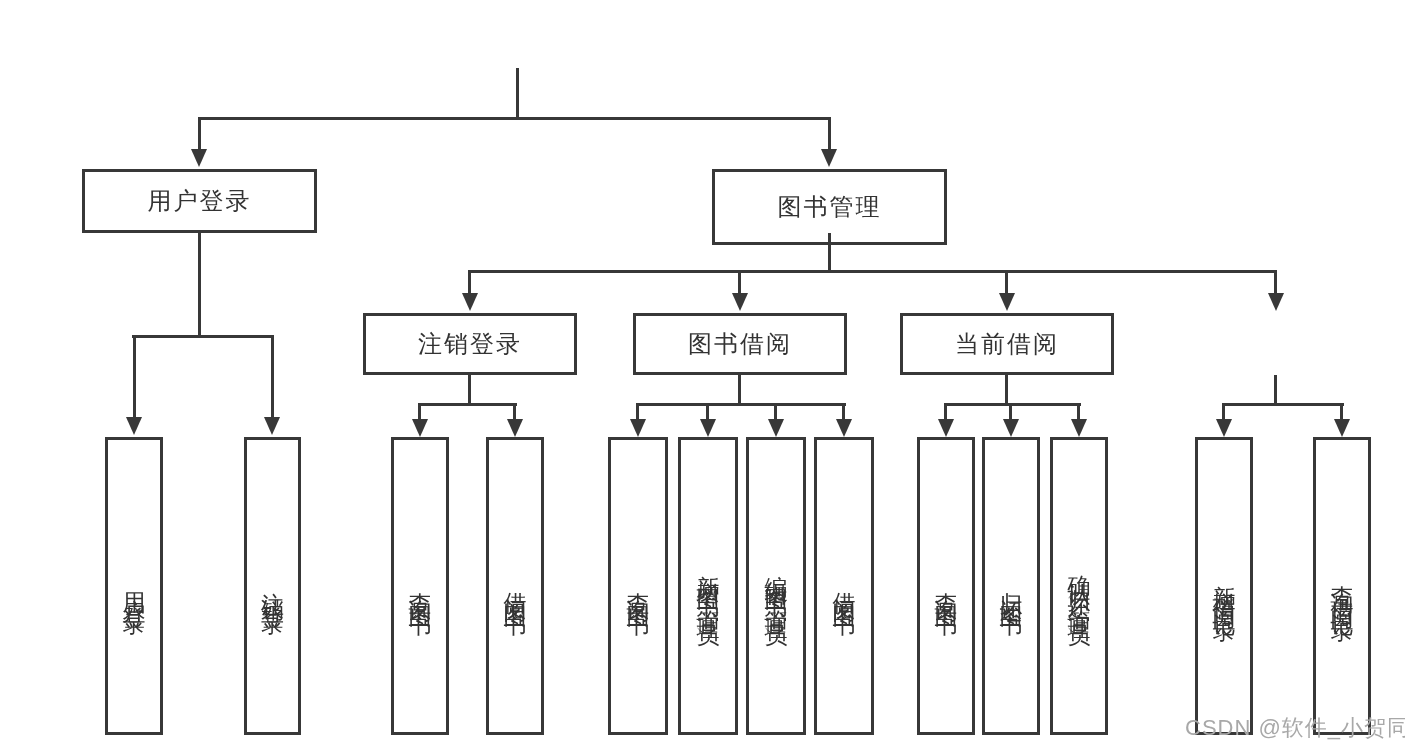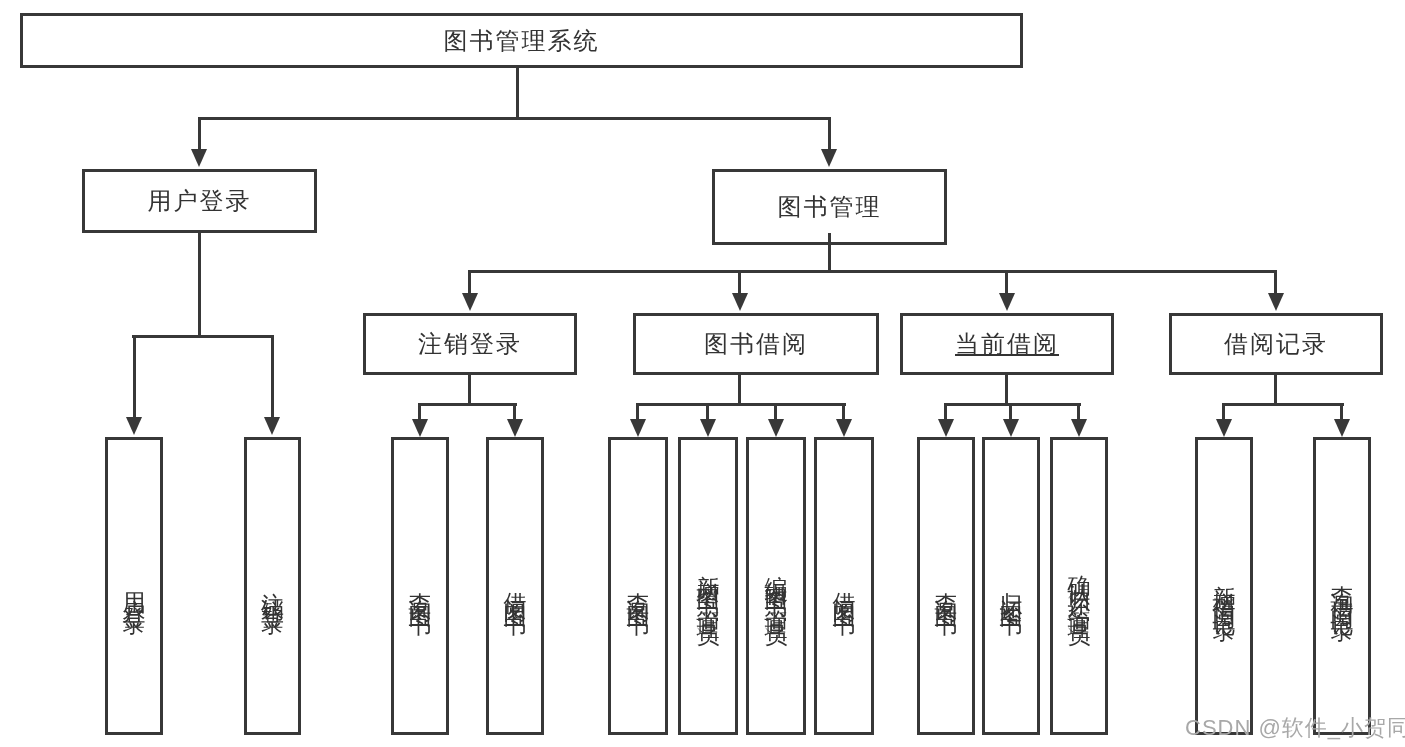--- a/index.html
+++ b/index.html
@@ -55,23 +55,20 @@
     color: #a8a8a8;
     z-index: 5;
     white-space: nowrap;
   }
 </style>
 </head>
 <body>
 
 <div id="canvas">
 
-  <div class="box" style="left:20px; top:13px; width:1003px; height:55px;">
-    <span>图书管理系统</span>
-  </div>
 
   <div class="vl" style="left:516px; top:68px; height:51px;"></div>
   <div class="hl" style="left:198px; top:117px; width:633px;"></div>
   <div class="vl" style="left:198px; top:117px; height:34px;"></div>
   <div class="tri" style="left:191px; top:149px;"></div>
   <div class="vl" style="left:828px; top:117px; height:34px;"></div>
   <div class="tri" style="left:821px; top:149px;"></div>
 
   <div class="box" style="left:82px; top:169px; width:235px; height:64px;">
     <span>用户登录</span>
@@ -94,28 +91,25 @@
   <div class="vl" style="left:738px; top:270px; height:25px;"></div>
   <div class="tri" style="left:732px; top:293px;"></div>
   <div class="vl" style="left:1005px; top:270px; height:25px;"></div>
   <div class="tri" style="left:999px; top:293px;"></div>
   <div class="vl" style="left:1274px; top:270px; height:25px;"></div>
   <div class="tri" style="left:1268px; top:293px;"></div>
 
   <div class="box" style="left:363px; top:313px; width:214px; height:62px;">
     <span>注销登录</span>
   </div>
-  <div class="box" style="left:633px; top:313px; width:246px; height:62px;">
+  <div class="box" style="left:633px; top:313px; width:214px; height:62px;">
     <span>图书借阅</span>
   </div>
-  <div class="box" style="left:900px; top:313px; width:214px; height:62px;text-decoration:underline;">
+  <div class="box" style="left:900px; top:313px; width:214px; height:62px;">
     <span>当前借阅</span>
-  </div>
-  <div class="box" style="left:1169px; top:313px; width:214px; height:62px;">
-    <span>借阅记录</span>
   </div>
 
   <div class="vl" style="left:468px; top:375px; height:30px;"></div>
   <div class="vl" style="left:738px; top:375px; height:30px;"></div>
   <div class="vl" style="left:1005px; top:375px; height:30px;"></div>
   <div class="vl" style="left:1274px; top:375px; height:30px;"></div>
 
   <div class="hl" style="left:418px; top:403px; width:99px;"></div>
   <div class="vl" style="left:418px; top:403px; height:18px;"></div>
   <div class="tri" style="left:412px; top:419px;"></div>

